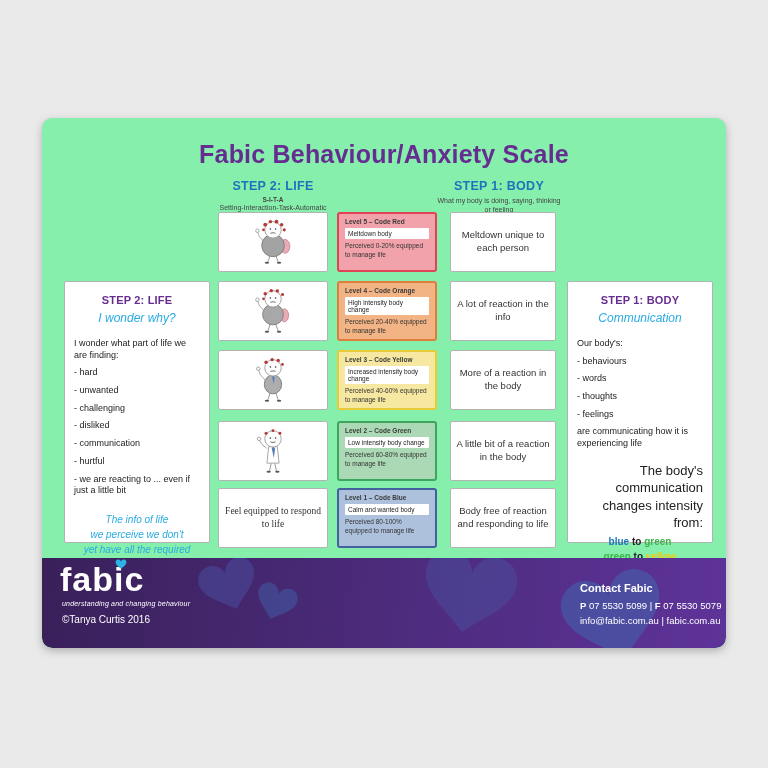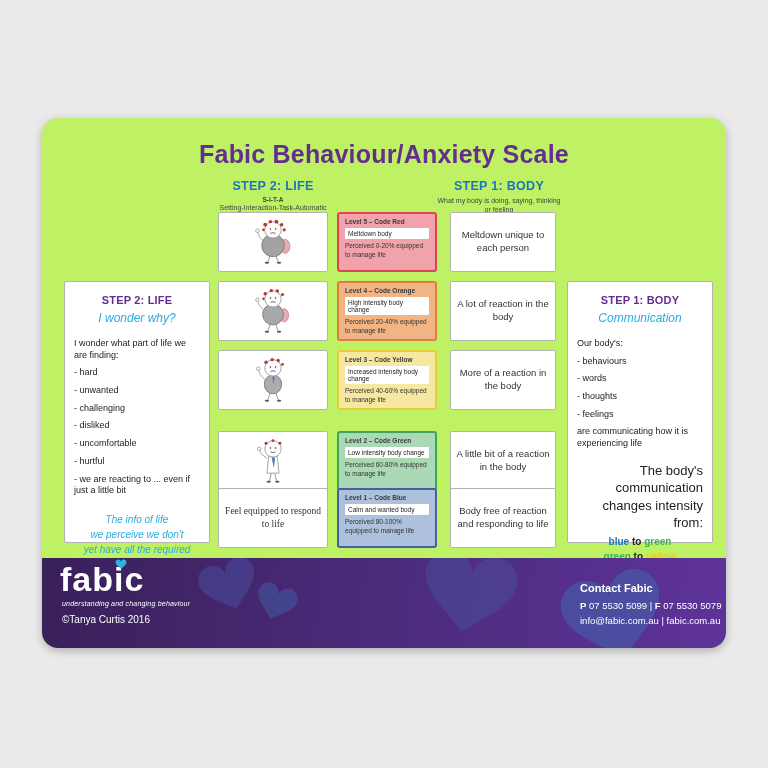--- a/index.html
+++ b/index.html
@@ -1,40 +1,40 @@
 <!DOCTYPE html>
 <html><head>
 <meta charset="utf-8">
 <style>
   html,body{margin:0;padding:0;}
   body{width:768px;height:768px;font-family:"Liberation Sans", sans-serif;}
   .stage{position:relative;width:768px;height:768px;background:#eaeaea;overflow:hidden;}
-  .poster{position:absolute;left:42px;top:118px;width:684px;height:530px;background:#bef264;
-          border-radius:16px;box-shadow:0 3px 9px rgba(0,0,0,.25);overflow:hidden;}
+  .poster{position:absolute;left:42px;top:118px;width:684px;height:530px;background:#86efac;
+          border-radius:10px;box-shadow:0 3px 9px rgba(0,0,0,.25);overflow:hidden;}
   .title{position:absolute;top:22px;left:0;width:100%;text-align:center;color:#662d91;
          font-size:25px;font-weight:600;letter-spacing:.2px;}
   .col-header{position:absolute;top:61px;width:220px;text-align:center;}
   .ch-title{color:#1b75bc;font-weight:bold;font-size:12.5px;letter-spacing:.3px;}
   .ch-sub1{font-size:6.5px;color:#444;margin-top:3px;font-weight:bold;}
   .ch-sub2{font-size:7px;color:#444;margin-top:1px;}
   .ch-sub3{font-size:7px;color:#444;margin-top:3px;line-height:1.3;width:130px;margin-left:auto;margin-right:auto;}
   .life-h{left:121px;} .body-h{left:347px;}
 
   .cell{position:absolute;border:1px solid #b3b3b3;background:#fff;border-radius:2px;box-sizing:border-box;}
   .imgcell{left:176px;width:110px;height:60px;display:flex;align-items:center;justify-content:center;}
   .textcell{left:408px;width:106px;height:60px;display:flex;align-items:center;justify-content:center;
             text-align:center;font-size:9.5px;color:#333;line-height:1.35;padding:3px;}
   .feelcell{left:176px;width:110px;height:60px;display:flex;align-items:center;justify-content:center;
             text-align:center;font-size:9.5px;color:#333;line-height:1.35;padding:3px;font-family:Liberation Serif, serif;}
   .levelbox{position:absolute;left:295px;width:100px;height:60px;border-width:2px;border-style:solid;
             border-radius:3px;padding:4px 6px;box-sizing:border-box;}
   .lv-title{font-size:6.5px;font-weight:bold;color:#3a3a3a;}
   .lv-strip{background:#fff;font-size:6.5px;color:#222;padding:2px 3px;margin:3px 0 3px;border-radius:1px;}
   .lv-eq{font-size:6.5px;color:#333;line-height:1.35;}
-  .r0{top:94px}.r1{top:163px}.r2{top:232px}.r3{top:313px}.r4{top:370px}
+  .r0{top:94px}.r1{top:163px}.r2{top:232px}.r3{top:303px}.r4{top:370px}
   .box-red{border-color:#e04353;background:#f1a2ab;}
   .box-orange{border-color:#dd7e3d;background:#f2b484;}
   .box-yellow{border-color:#e7cb37;background:#f6e8a0;}
   .box-green{border-color:#3da55e;background:#abd9b5;}
   .box-blue{border-color:#42629f;background:#adc1dd;}
   .vnote{position:absolute;left:439px;width:9px;height:56px;font-size:5px;color:#555;
          writing-mode:vertical-rl;transform:rotate(180deg);text-align:center;line-height:9px;}
   .vn1{top:165px}.vn2{top:234px}.vn3{top:303px}
 
   .panel{position:absolute;top:163px;width:146px;height:262px;border:1px solid #b3b3b3;background:#fff;
@@ -86,21 +86,21 @@
     </div>
 
     <div class="panel leftp">
       <div class="p-title">STEP 2: LIFE</div>
       <div class="p-sub">I wonder why?</div>
       <div class="p-intro">I wonder what part of life we are finding:</div>
       <div class="p-item">- hard</div>
       <div class="p-item">- unwanted</div>
       <div class="p-item">- challenging</div>
       <div class="p-item">- disliked</div>
-      <div class="p-item">- uncomfortable</div>
+      <div class="p-item">- communication</div>
       <div class="p-item">- hurtful</div>
       <div class="p-item">- we are reacting to ... even if just a little bit</div>
       <div class="p-foot">
         <div>The info of life</div>
         <div>we perceive we don't</div>
         <div>yet have all the required</div>
         <div>skills to respond to</div>
       </div>
     </div>
 
@@ -176,21 +176,21 @@
             <circle cx="19" cy="12" r="1.5"></circle>
           </g>
       </svg>
     </div>
     <div class="levelbox box-orange r1">
       <div class="lv-title">Level 4 – Code Orange</div>
       <div class="lv-strip">High intensity body change</div>
       <div class="lv-eq">Perceived 20-40% equipped to manage life</div>
     </div>
     <div class="vnote vn1">a lot</div>
-    <div class="cell textcell r1">A lot of reaction in the body</div>
+    <div class="cell textcell r1">A lot of reaction in the info</div>
 
     <div class="cell imgcell r2">
       <svg class="char" viewBox="0 0 60 52" width="52" height="46">
         <line x1="27" y1="40" x2="24" y2="49" stroke="#8a8a8a"></line>
           <line x1="33" y1="40" x2="36" y2="49" stroke="#8a8a8a"></line>
         <ellipse cx="23" cy="50" rx="2.5" ry="1.2" fill="#555"></ellipse>
           <ellipse cx="37" cy="50" rx="2.5" ry="1.2" fill="#555"></ellipse>
         <ellipse cx="30" cy="31" rx="10" ry="11" fill="#adadad" stroke="#777"></ellipse>
         <path d="M21,26 Q14,20 13,14" stroke="#999" fill="none"></path>
           <circle cx="13" cy="13" r="2" fill="#fff" stroke="#999"></circle>

